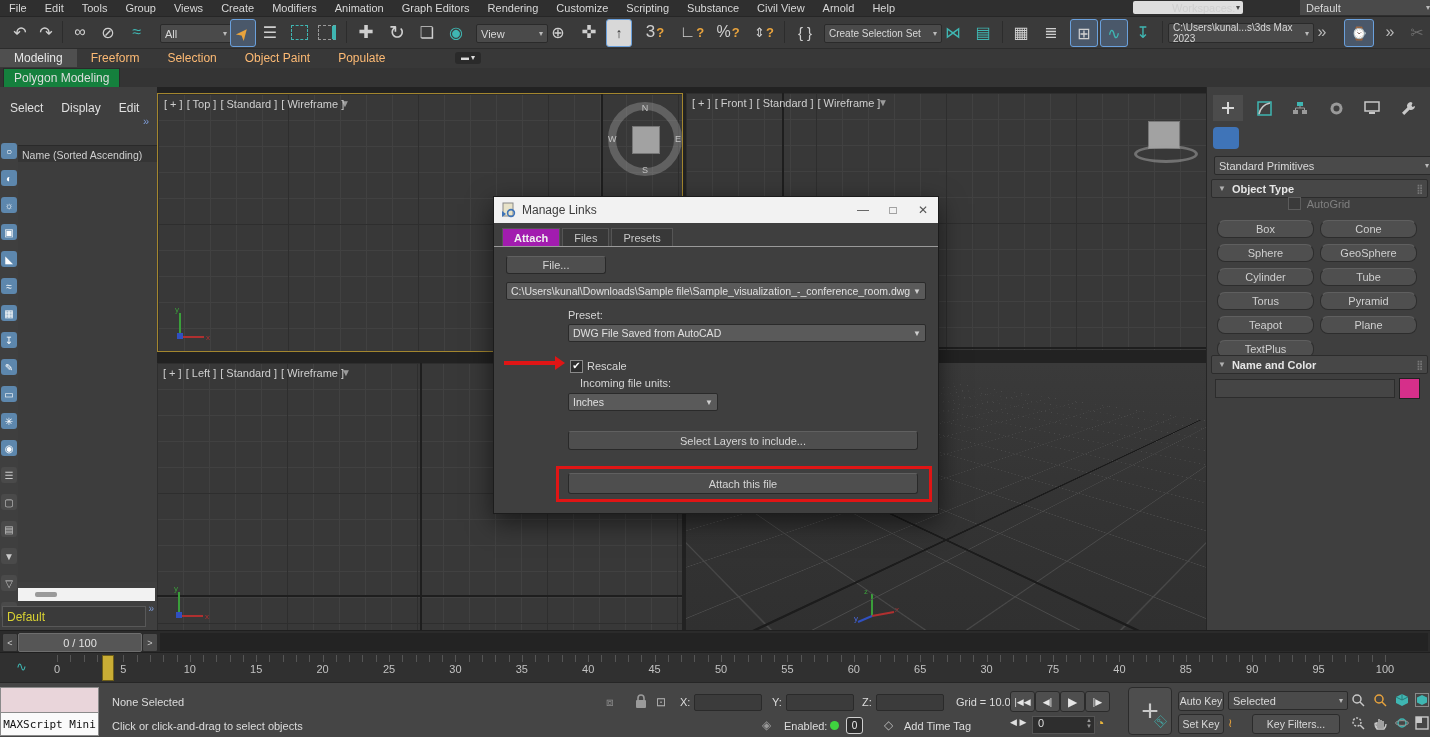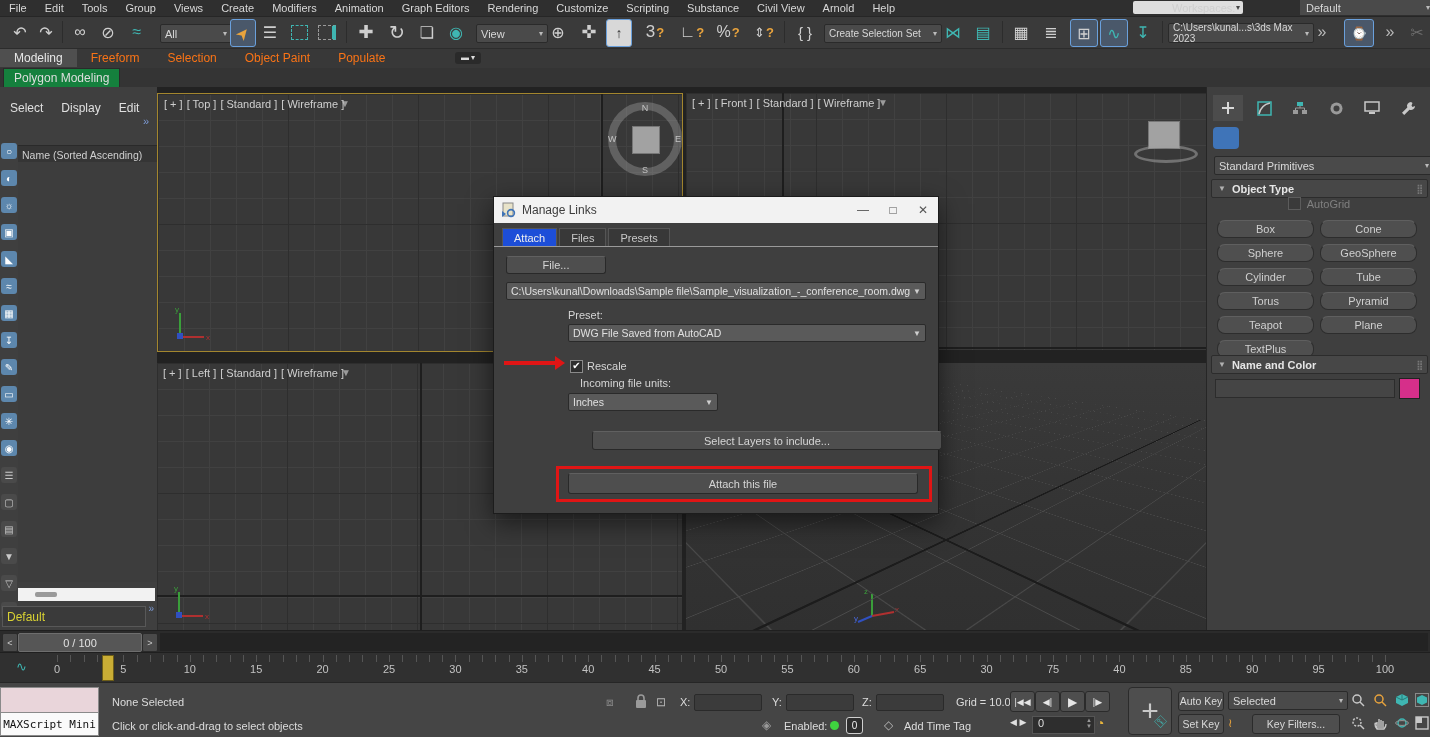--- a/index.html
+++ b/index.html
@@ -21,21 +21,21 @@
   .tbtn{border-radius:3px;}
   .tbtn.active{background:#4a586a;border:1px solid #6aa0dc;}
   .teal{color:#3fb6b2;}
   .orange{color:#e8a33d;}
   .sep{position:absolute;top:4px;height:22px;width:1px;background:#2c2c2c;}
   .combo{background:#4a4a4a;border:1px solid #2a2a2a;border-radius:2px;color:#d8d8d8;font-size:11px;display:flex;align-items:center;padding:0 4px;justify-content:flex-start;}
   .combo .arr{margin-left:auto;font-size:8px;color:#bbb;padding-left:4px;}
   .hook{color:#e8a33d;font-weight:bold;font-size:13px;margin-left:1px;}
   
   #ribbon{position:absolute;left:0;top:49px;width:1430px;height:19px;background:#383838;}
-  .rtab{display:inline-block;padding:2px 14px;color:#f97316;font-size:12px;}
+  .rtab{display:inline-block;padding:2px 14px;color:#fdba74;font-size:12px;}
   .rtab.active{background:#4f4f4f;color:#e8e8e8;}
   #ribbon-more{position:absolute;left:455px;top:52px;width:26px;height:12px;background:#2a2a2a;border-radius:3px;color:#ddd;font-size:8px;text-align:center;line-height:12px;}
   #subtab-row{position:absolute;left:0;top:68px;width:1430px;height:19px;background:#343434;}
   #polytab{position:absolute;left:3px;top:0;padding:2px 10px;background:#15803d;border:1px solid #2a2a2a;color:#dedede;font-size:12px;}
   
   #explorer{position:absolute;left:0;top:87px;width:157px;height:543px;background:#3f3f3f;border-right:1px solid #262626;}
   #exp-menu{position:absolute;left:10px;top:14px;display:flex;gap:18px;font-size:12px;color:#e0e0e0;}
   #exp-more{position:absolute;right:8px;top:28px;color:#7d9bd6;font-size:11px;}
   #exp-header{position:absolute;left:18px;top:58px;width:139px;height:17px;background:#353535;border-top:1px solid #2a2a2a;border-bottom:1px solid #2a2a2a;color:#cfcfcf;display:flex;align-items:center;padding-left:4px;font-size:10.5px;}
   #strip{position:absolute;left:1px;top:56px;width:17px;display:flex;flex-direction:column;gap:11px;}
@@ -115,21 +115,21 @@
   .key-btn{position:absolute;width:44px;height:18px;background:#4e4e4e;border:1px solid #2b2b2b;border-radius:3px;color:#d9d9d9;font-size:10.5px;display:flex;align-items:center;justify-content:center;}
   #bigkey{position:absolute;left:1128px;top:4px;width:42px;height:46px;background:#4e4e4e;border:1px solid #2b2b2b;border-radius:4px;color:#c9c9c9;font-size:30px;display:flex;align-items:center;justify-content:center;}
   #bigkey .k{position:absolute;right:5px;bottom:4px;color:#3fb6b2;font-size:13px;transform:rotate(-45deg);}
   .nav-ico{position:absolute;width:20px;height:18px;display:flex;align-items:center;justify-content:center;color:#c3c3c3;font-size:12px;}
   
   #dialog{position:absolute;left:493px;top:196px;width:444px;height:316px;background:#3f3f3f;border:1px solid #1c1c1c;box-shadow:0 8px 24px rgba(0,0,0,.55);z-index:50;}
   #dlg-title{position:absolute;left:0;top:0;width:444px;height:26px;background:#f2f2f2;display:flex;align-items:center;}
   #dlg-title .txt{color:#3c3c3c;font-size:12px;margin-left:6px;}
   .dlg-winbtn{width:30px;height:26px;display:flex;align-items:center;justify-content:center;color:#555;font-size:12px;}
   .dtab{display:inline-block;padding:3px 11px;color:#c9c9c9;background:#383838;border:1px solid #555;border-bottom:none;font-size:11px;margin-right:2px;}
-  .dtab.active{background:#1d4ed8;color:#efefef;}
+  .dtab.active{background:#a21caf;color:#efefef;font-weight:bold;}
   #dlg-tabline{position:absolute;left:0px;top:49px;width:444px;height:1px;background:#9a9a9a;}
   .dbtn{position:absolute;background:#4e4e4e;border:1px solid #292929;border-top-color:#606060;border-radius:3px;color:#d5d5d5;display:flex;align-items:center;justify-content:center;font-size:11px;}
   .dcombo{position:absolute;height:16px;background:#5a5a5a;border:1px solid #2a2a2a;border-radius:2px;color:#e0e0e0;display:flex;align-items:center;padding:0 4px;font-size:10.5px;}
   .dcombo .arr{margin-left:auto;color:#cfcfcf;font-size:8px;}
   .dlabel{position:absolute;color:#d5d5d5;font-size:11px;}
   #rescale-chk{position:absolute;left:76px;top:163px;width:11px;height:11px;background:#2e2e2e;border:1px solid #8a8a8a;color:#fff;font-size:10px;line-height:10px;text-align:center;}
   
   #anno-rect{position:absolute;left:556px;top:466px;width:370px;height:30px;border:3px solid #e01515;z-index:60;}
   #anno-arrow{position:absolute;left:504px;top:361px;width:52px;height:4px;background:#e01515;z-index:60;}
   #anno-arrow .head{position:absolute;right:-9px;top:-5px;width:0;height:0;border-left:10px solid #e01515;border-top:7px solid transparent;border-bottom:7px solid transparent;}
@@ -690,21 +690,21 @@
         <span>DWG File Saved from AutoCAD</span>
         <span class="arr">▼</span>
       </div>
     <div id="rescale-chk"><span>✔</span></div>
     <div class="dlabel" style="left:93px;top:163px;">Rescale</div>
     <div class="dlabel" style="left:86px;top:180px;">Incoming file units:</div>
     <div class="dcombo" style="left:74px;top:196px;width:140px;">
         <span>Inches</span>
         <span class="arr">▼</span>
       </div>
-    <div class="dbtn" style="left:74px;top:234px;width:348px;height:17px;margin-left:24px;">
+    <div class="dbtn" style="left:74px;top:234px;width:348px;height:17px;">
         <span>Select Layers to include...</span>
       </div>
     <div class="dbtn" style="left:74px;top:276px;width:348px;height:19px;">
         <span>Attach this file</span>
       </div>
   </div>
 
   <div id="anno-arrow" style="background: rgb(224, 21, 21);">
       <div class="head"></div>
     </div>

